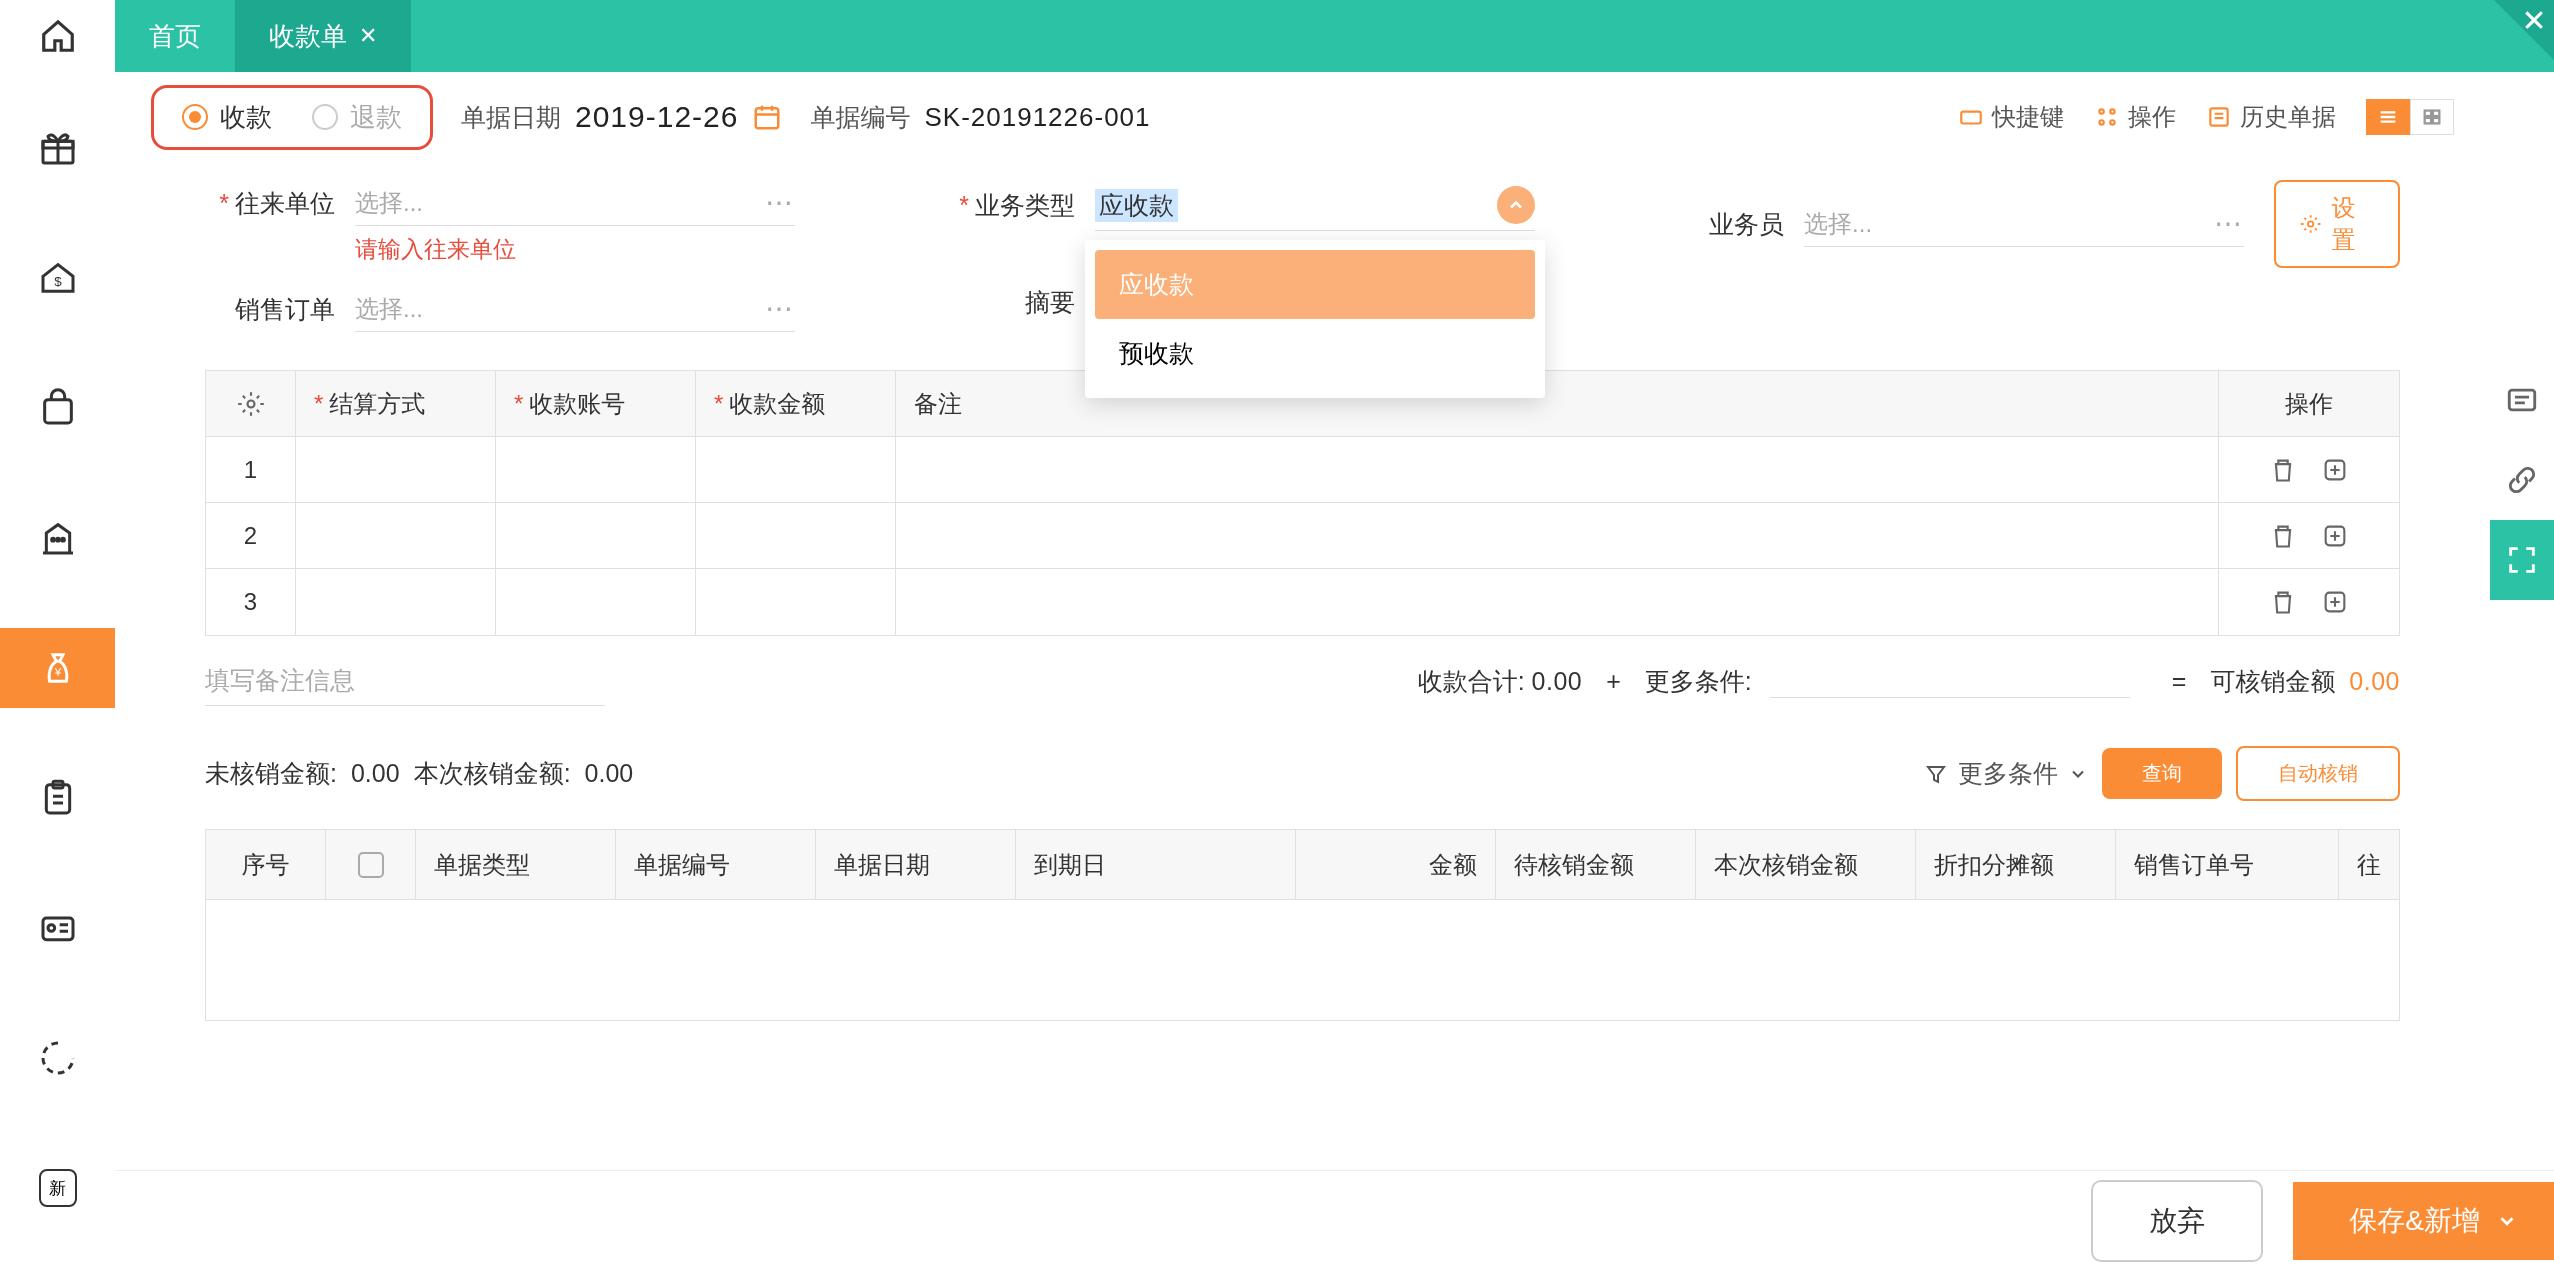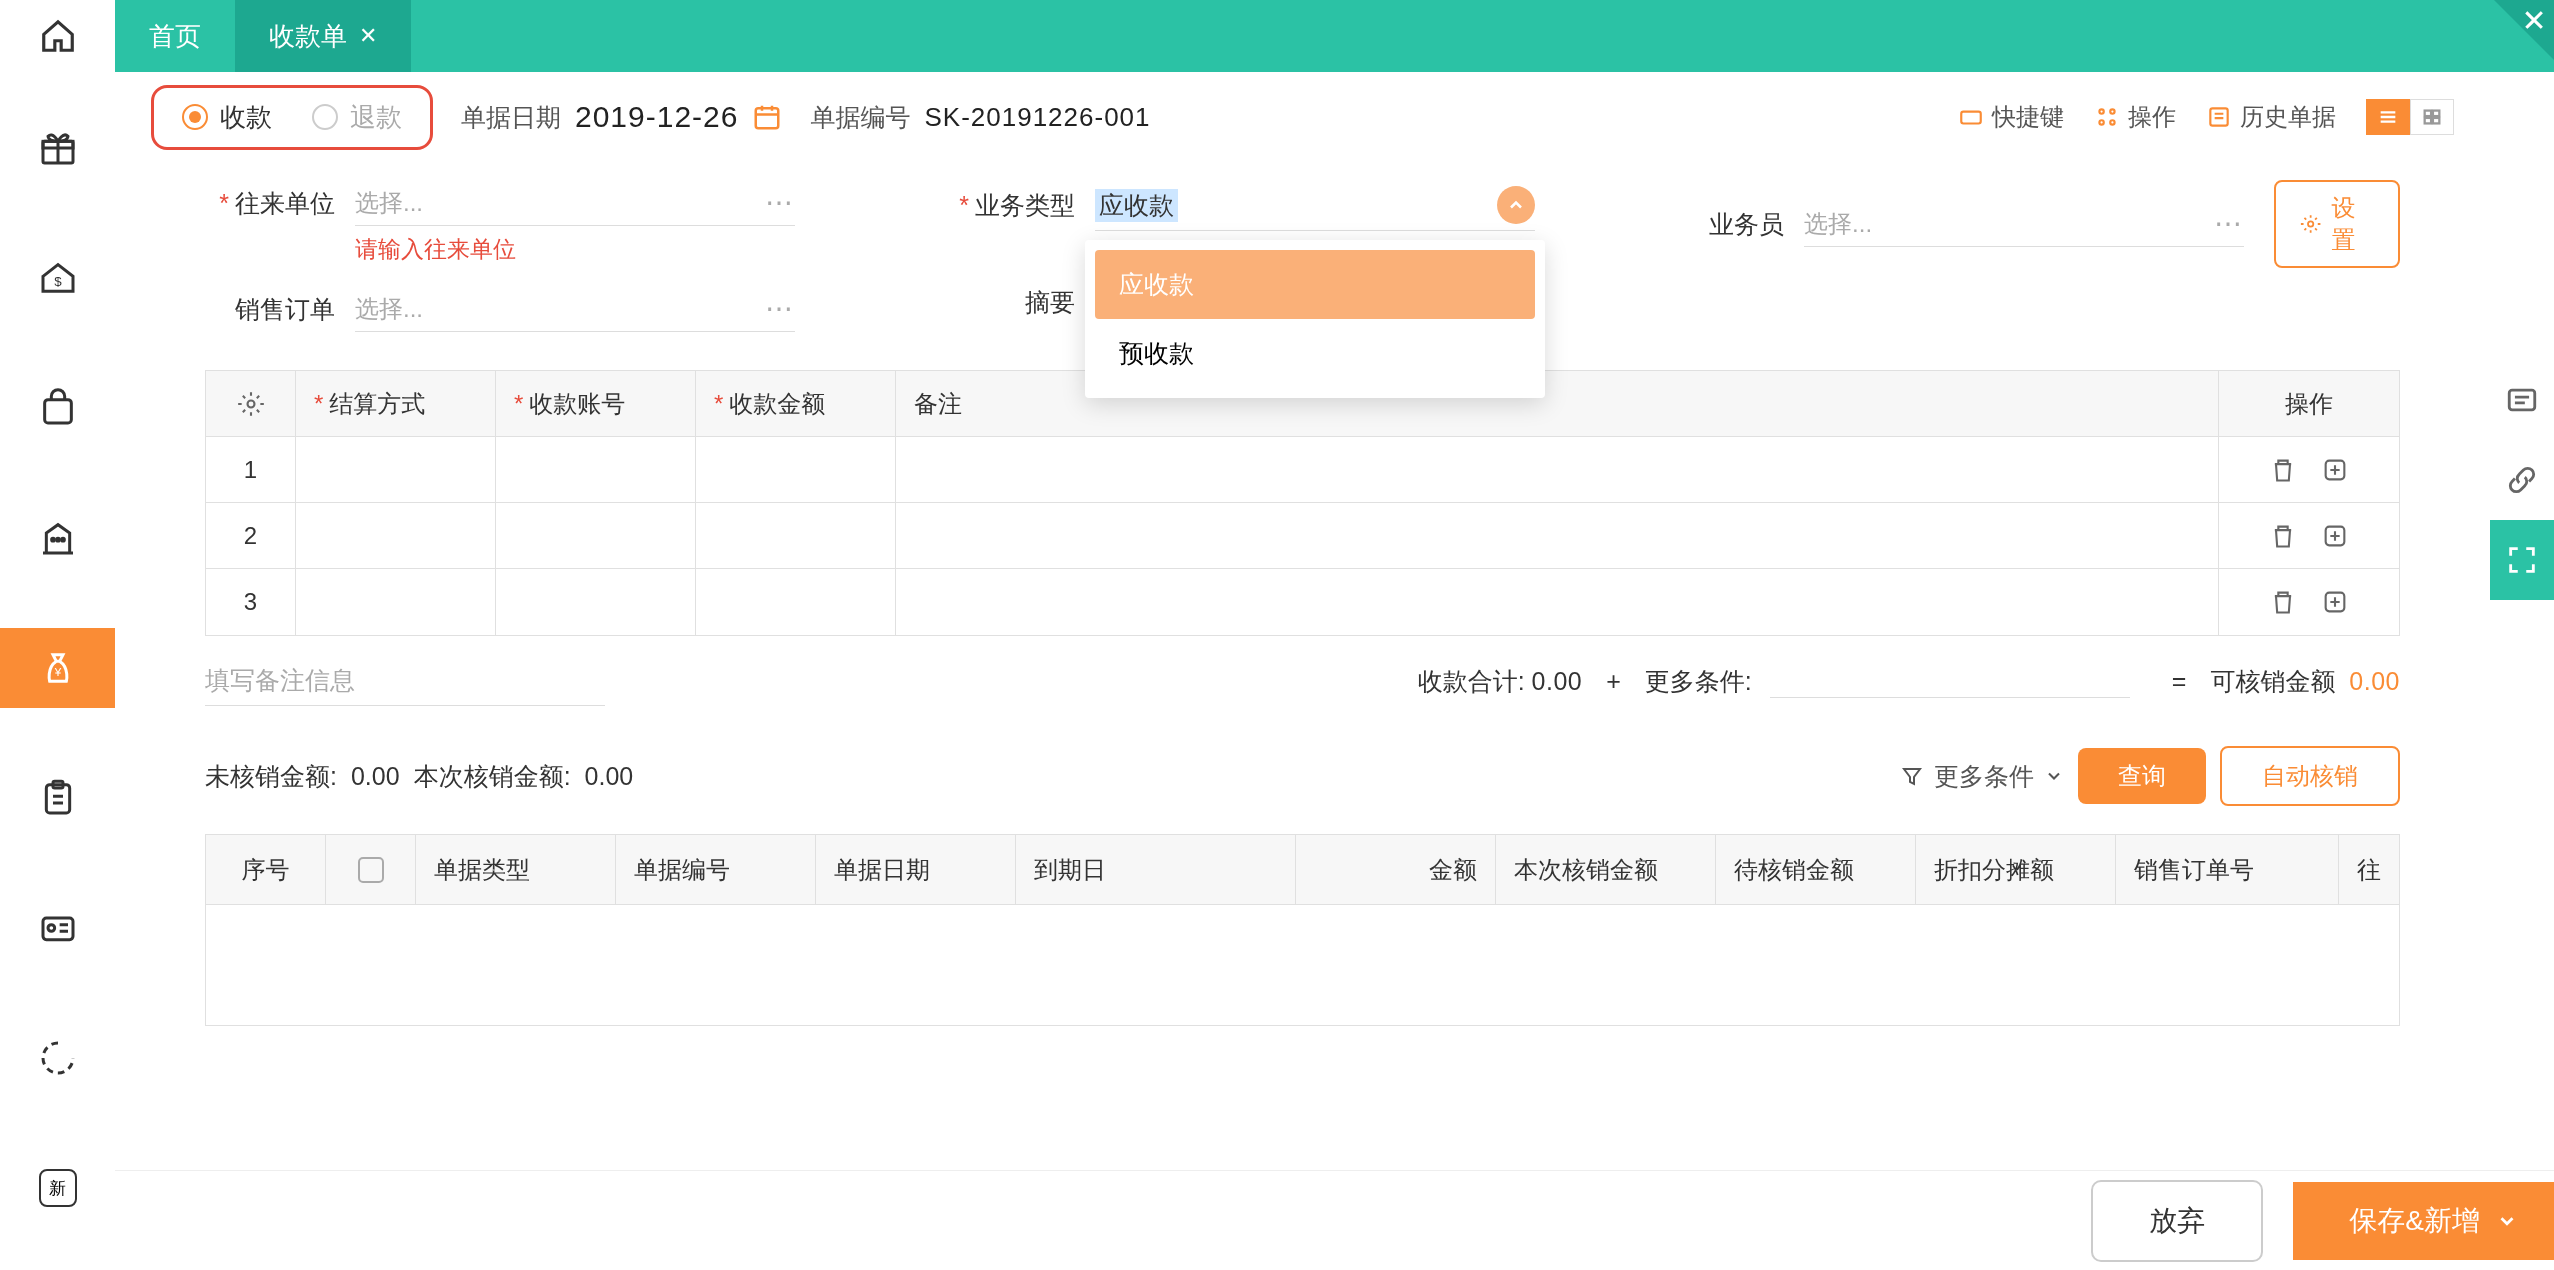--- a/index.html
+++ b/index.html
@@ -101,21 +101,21 @@
     
     .verify-section { margin: 40px 90px 0; }
     .verify-header { border: 3px solid #E74C3C; border-radius: 16px; padding: 20px 40px; display: inline-flex; align-items: center; gap: 50px; }
     .verify-title { font-size: 30px; color: #222; }
     .verify-tab { font-size: 25px; color: #555; cursor: pointer; }
     .verify-tab.active { color: #FA8C35; }
 
     .verify-controls { display: flex; align-items: center; margin-top: 36px; font-size: 25px; color: #333; gap: 14px; }
     .verify-controls .spacer { flex: 1; }
     .filter-link { display: flex; align-items: center; gap: 10px; color: #555; cursor: pointer; }
-    .btn { padding: 12px 40px; border-radius: 8px; font-size: 24px; cursor: pointer; border: none; }
+    .btn { padding: 12px 40px; border-radius: 8px; font-size: 20px; cursor: pointer; border: none; }
     .btn-primary { background: #FA8C35; color: #fff; }
     .btn-outline { border: 2px solid #FA8C35; color: #FA8C35; background: #fff; }
 
     .verify-table { margin-top: 28px; border: 1px solid #e0e0e0; }
     .verify-table .table-row { height: 70px; }
     .vcol-idx { width: 120px; justify-content: center; }
     .vcol-chk { width: 90px; justify-content: center; }
     .vcol { width: 200px; }
     .vcol.flex { flex: 1; }
     .checkbox-sq { width: 26px; height: 26px; border: 2px solid #aaa; border-radius: 5px; }
@@ -457,22 +457,22 @@
       <div class="table-row header">
         <div class="th vcol-idx">序号</div>
         <div class="th vcol-chk">
             <div class="checkbox-sq"></div>
           </div>
         <div class="th vcol">单据类型</div>
         <div class="th vcol">单据编号</div>
         <div class="th vcol">单据日期</div>
         <div class="th vcol" style="width:280px;">到期日</div>
         <div class="th vcol" style="justify-content:flex-end;">金额</div>
+        <div class="th vcol">待核销金额</div>
         <div class="th vcol" style="width:220px;">本次核销金额</div>
-        <div class="th vcol">待核销金额</div>
         <div class="th vcol">折扣分摊额</div>
         <div class="th vcol flex">销售订单号</div>
         <div class="th" style="width:60px;">往</div>
       </div>
       <div class="table-row" style="height:120px;"></div>
     </div>
   </div>
 </div>
 
 <div class="footer">

